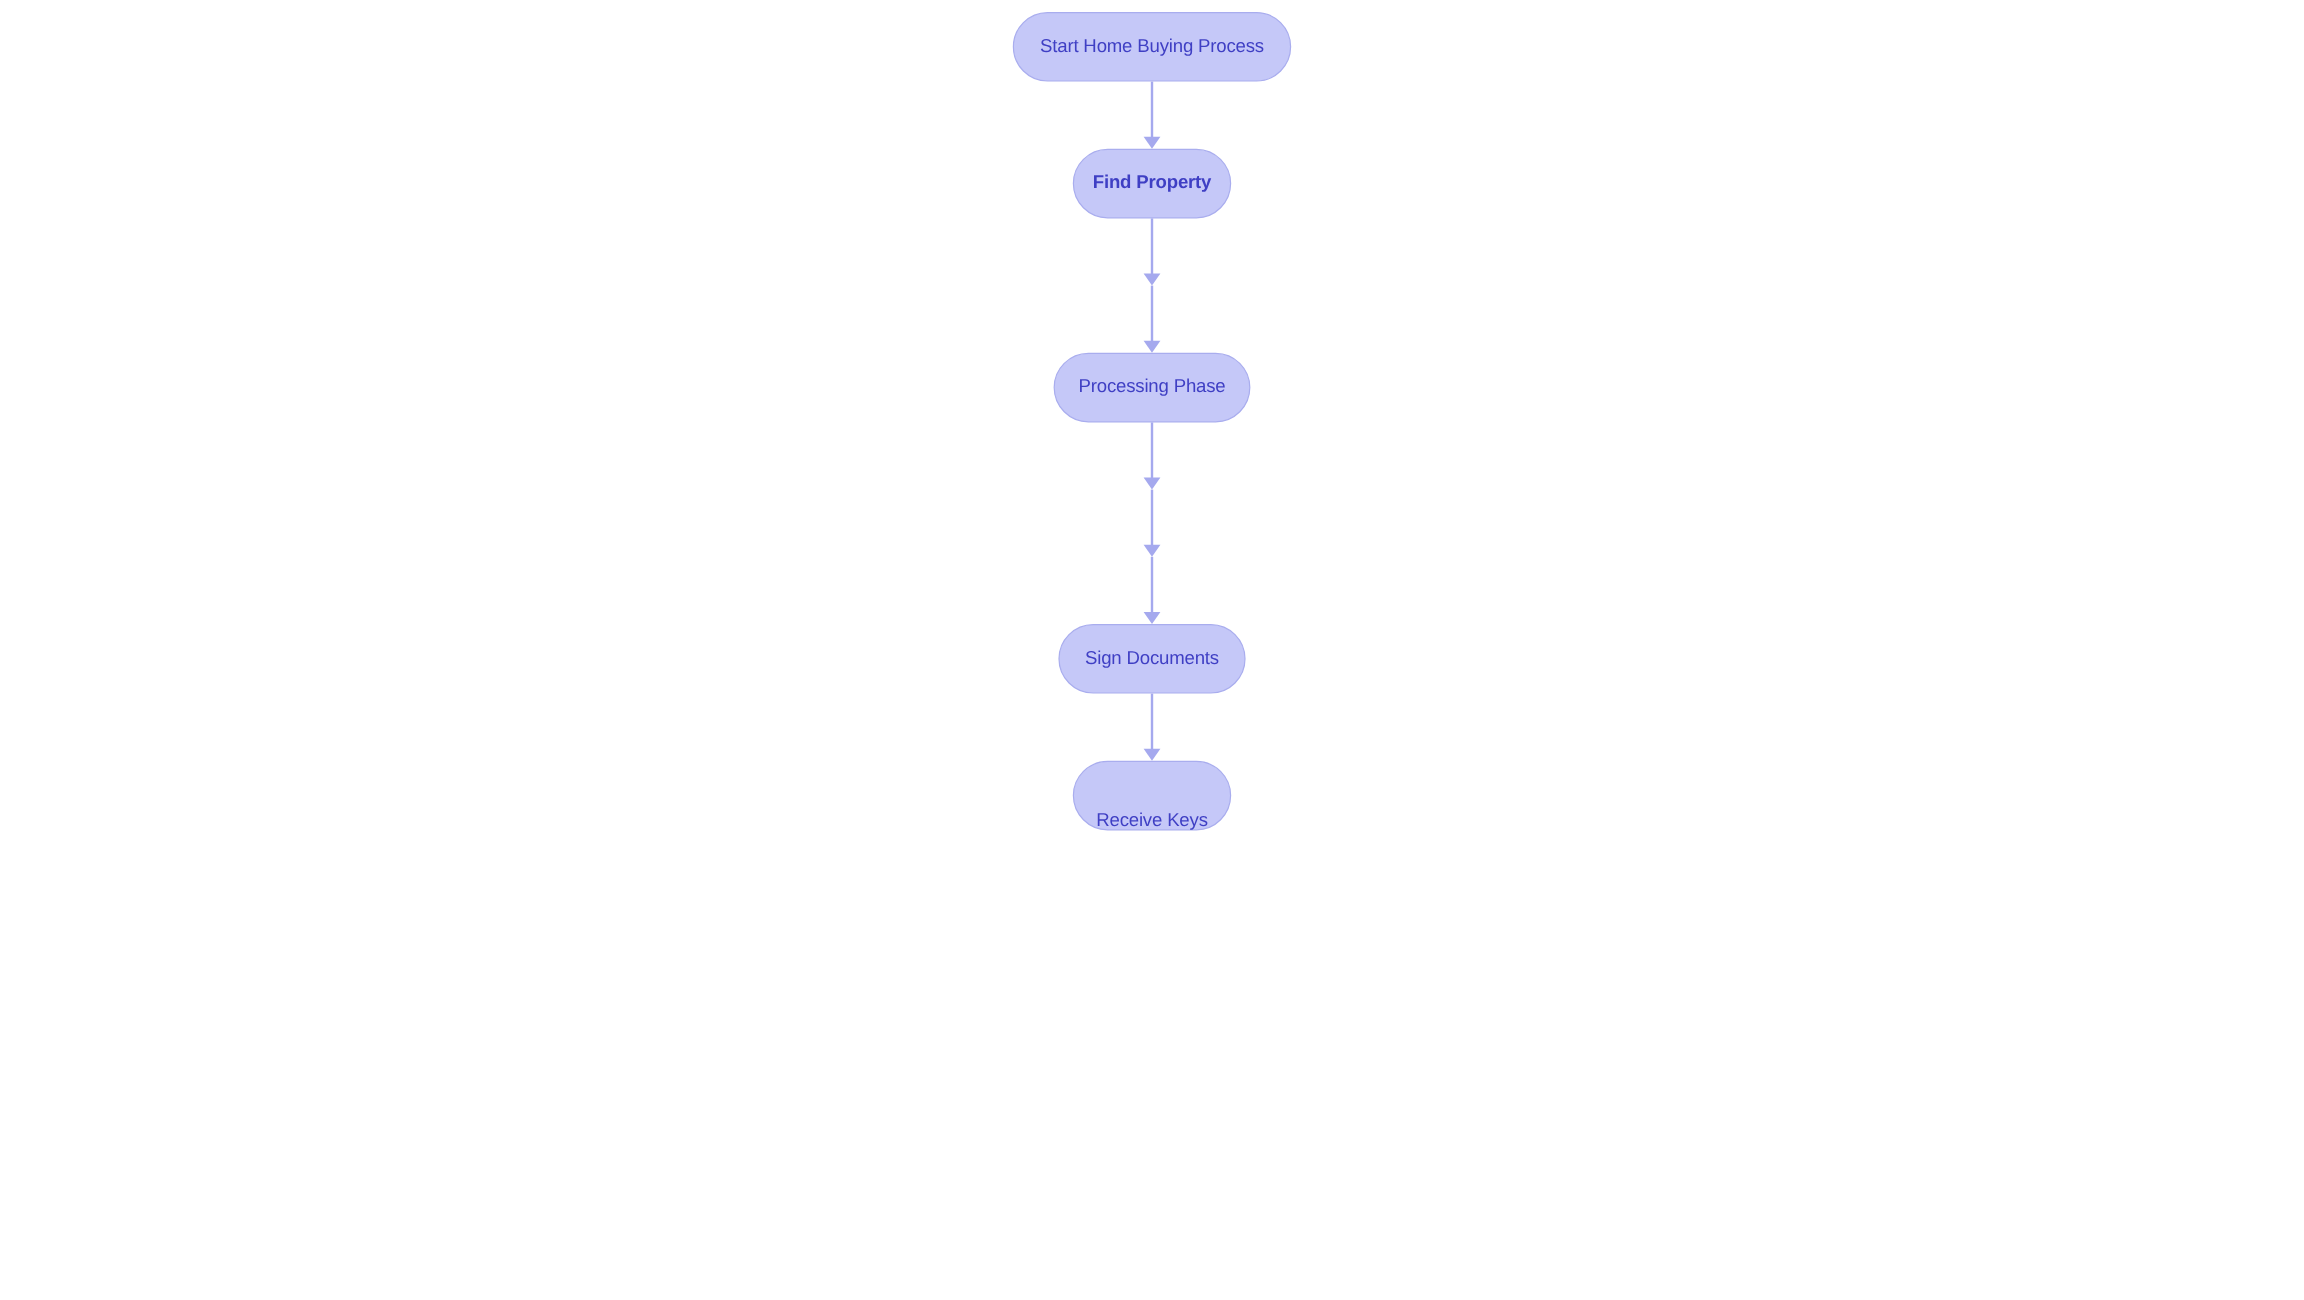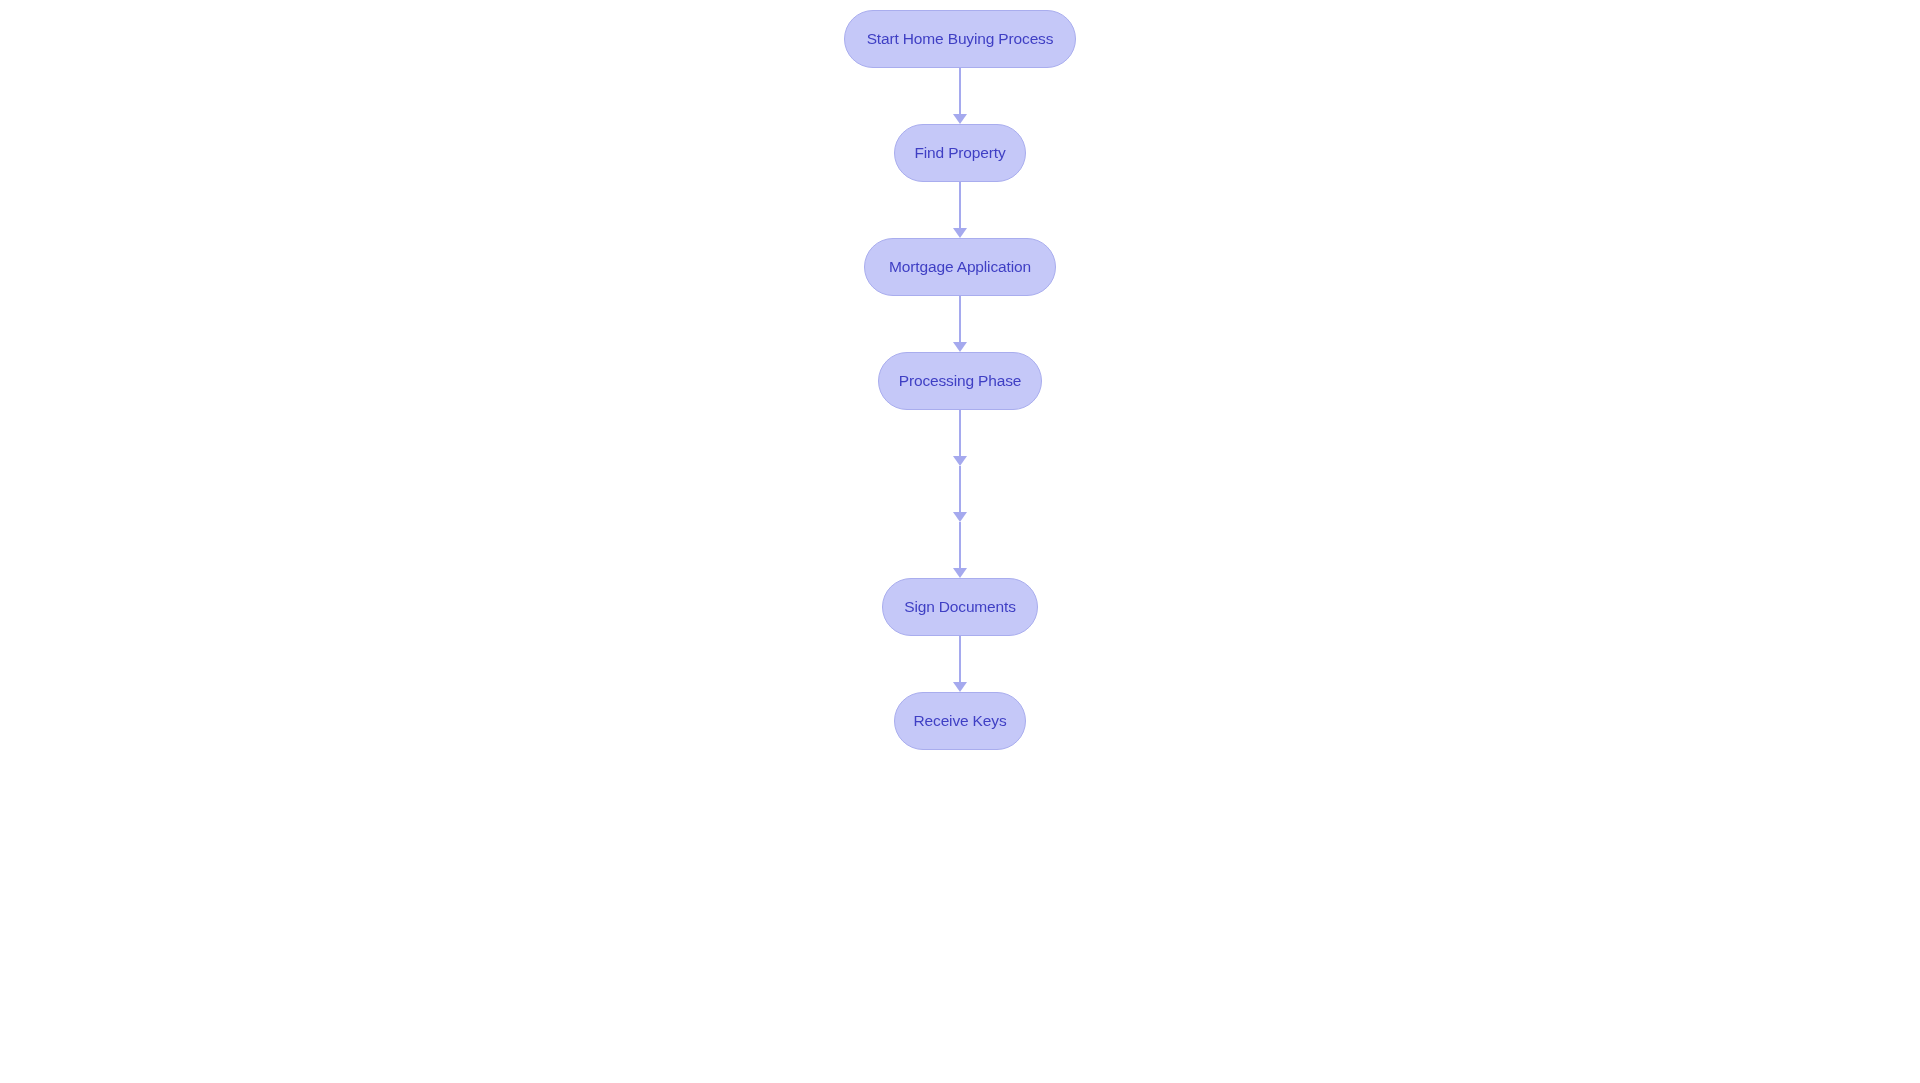--- a/index.html
+++ b/index.html
@@ -84,29 +84,26 @@
 
 <div id="flowchart-canvas">
   <div class="flow-column" id="flow-column" style="padding-top: 10px;">
       <div class="flow-node" style="width: 232px; height: 58px;">
         <span class="flow-node-label">Start Home Buying Process</span>
       </div>
       <div class="flow-connector" style="height: 56px;">
         <div class="connector-line"></div>
         <div class="connector-arrowhead"></div>
       </div>
-      <div class="flow-node" style="width: 132px; height: 58px;">
+      <div class="flow-node" style="width: 132px; height: 58px; font-weight: bold;">
         <span class="flow-node-label">Find Property</span>
       </div>
       <div class="flow-connector" style="height: 56px;">
         <div class="connector-line"></div>
         <div class="connector-arrowhead"></div>
-      </div>
-      <div class="flow-node" style="width: 192px; height: 58px;">
-        <span class="flow-node-label">Mortgage Application</span>
       </div>
       <div class="flow-connector" style="height: 56px;">
         <div class="connector-line"></div>
         <div class="connector-arrowhead"></div>
       </div>
       <div class="flow-node" style="width: 164px; height: 58px;">
         <span class="flow-node-label">Processing Phase</span>
       </div>
       <div class="flow-connector" style="height: 56px;">
         <div class="connector-line"></div>
@@ -120,17 +117,17 @@
         <div class="connector-line"></div>
         <div class="connector-arrowhead"></div>
       </div>
       <div class="flow-node" style="width: 156px; height: 58px;">
         <span class="flow-node-label">Sign Documents</span>
       </div>
       <div class="flow-connector" style="height: 56px;">
         <div class="connector-line"></div>
         <div class="connector-arrowhead"></div>
       </div>
-      <div class="flow-node" style="width: 132px; height: 58px;">
+      <div class="flow-node" style="width: 132px; height: 58px; align-items: flex-end;">
         <span class="flow-node-label">Receive Keys</span>
       </div>
     </div>
 </div>
 
 </body></html>

